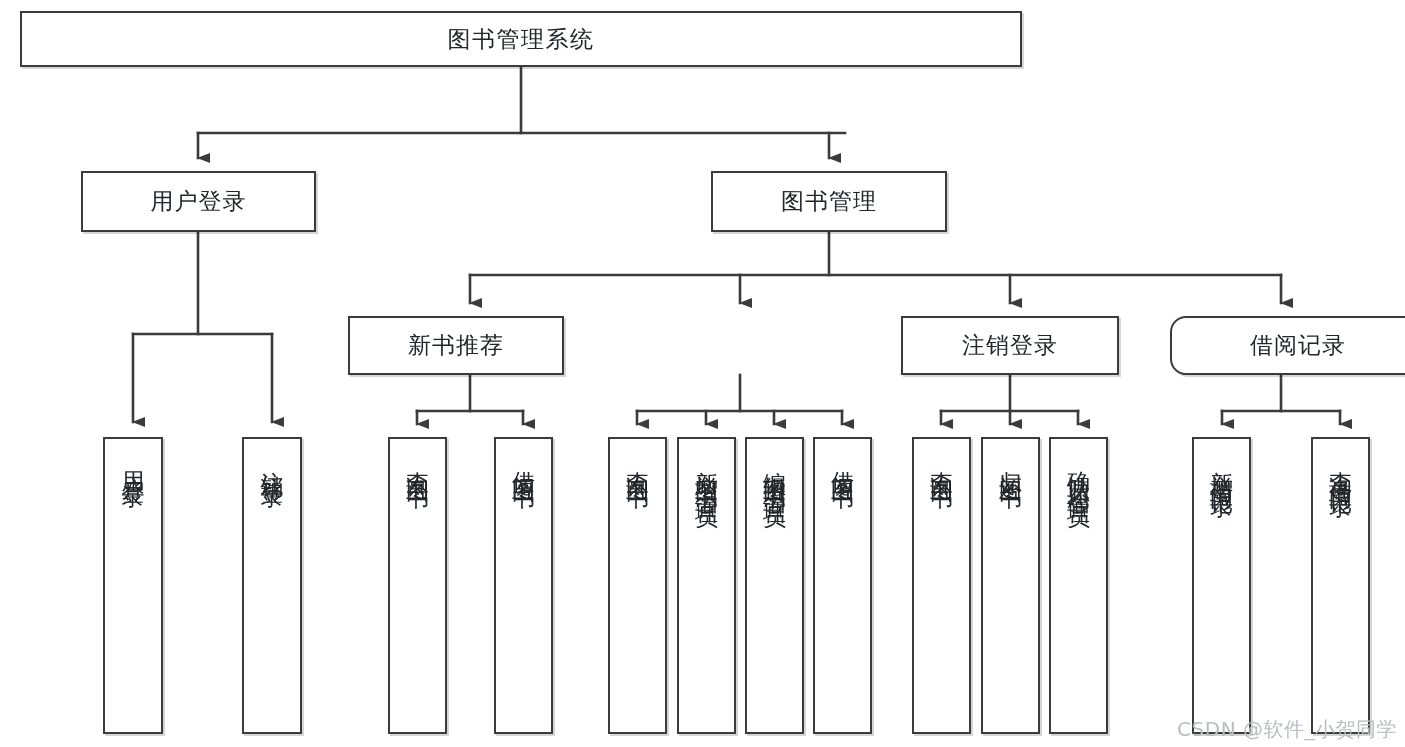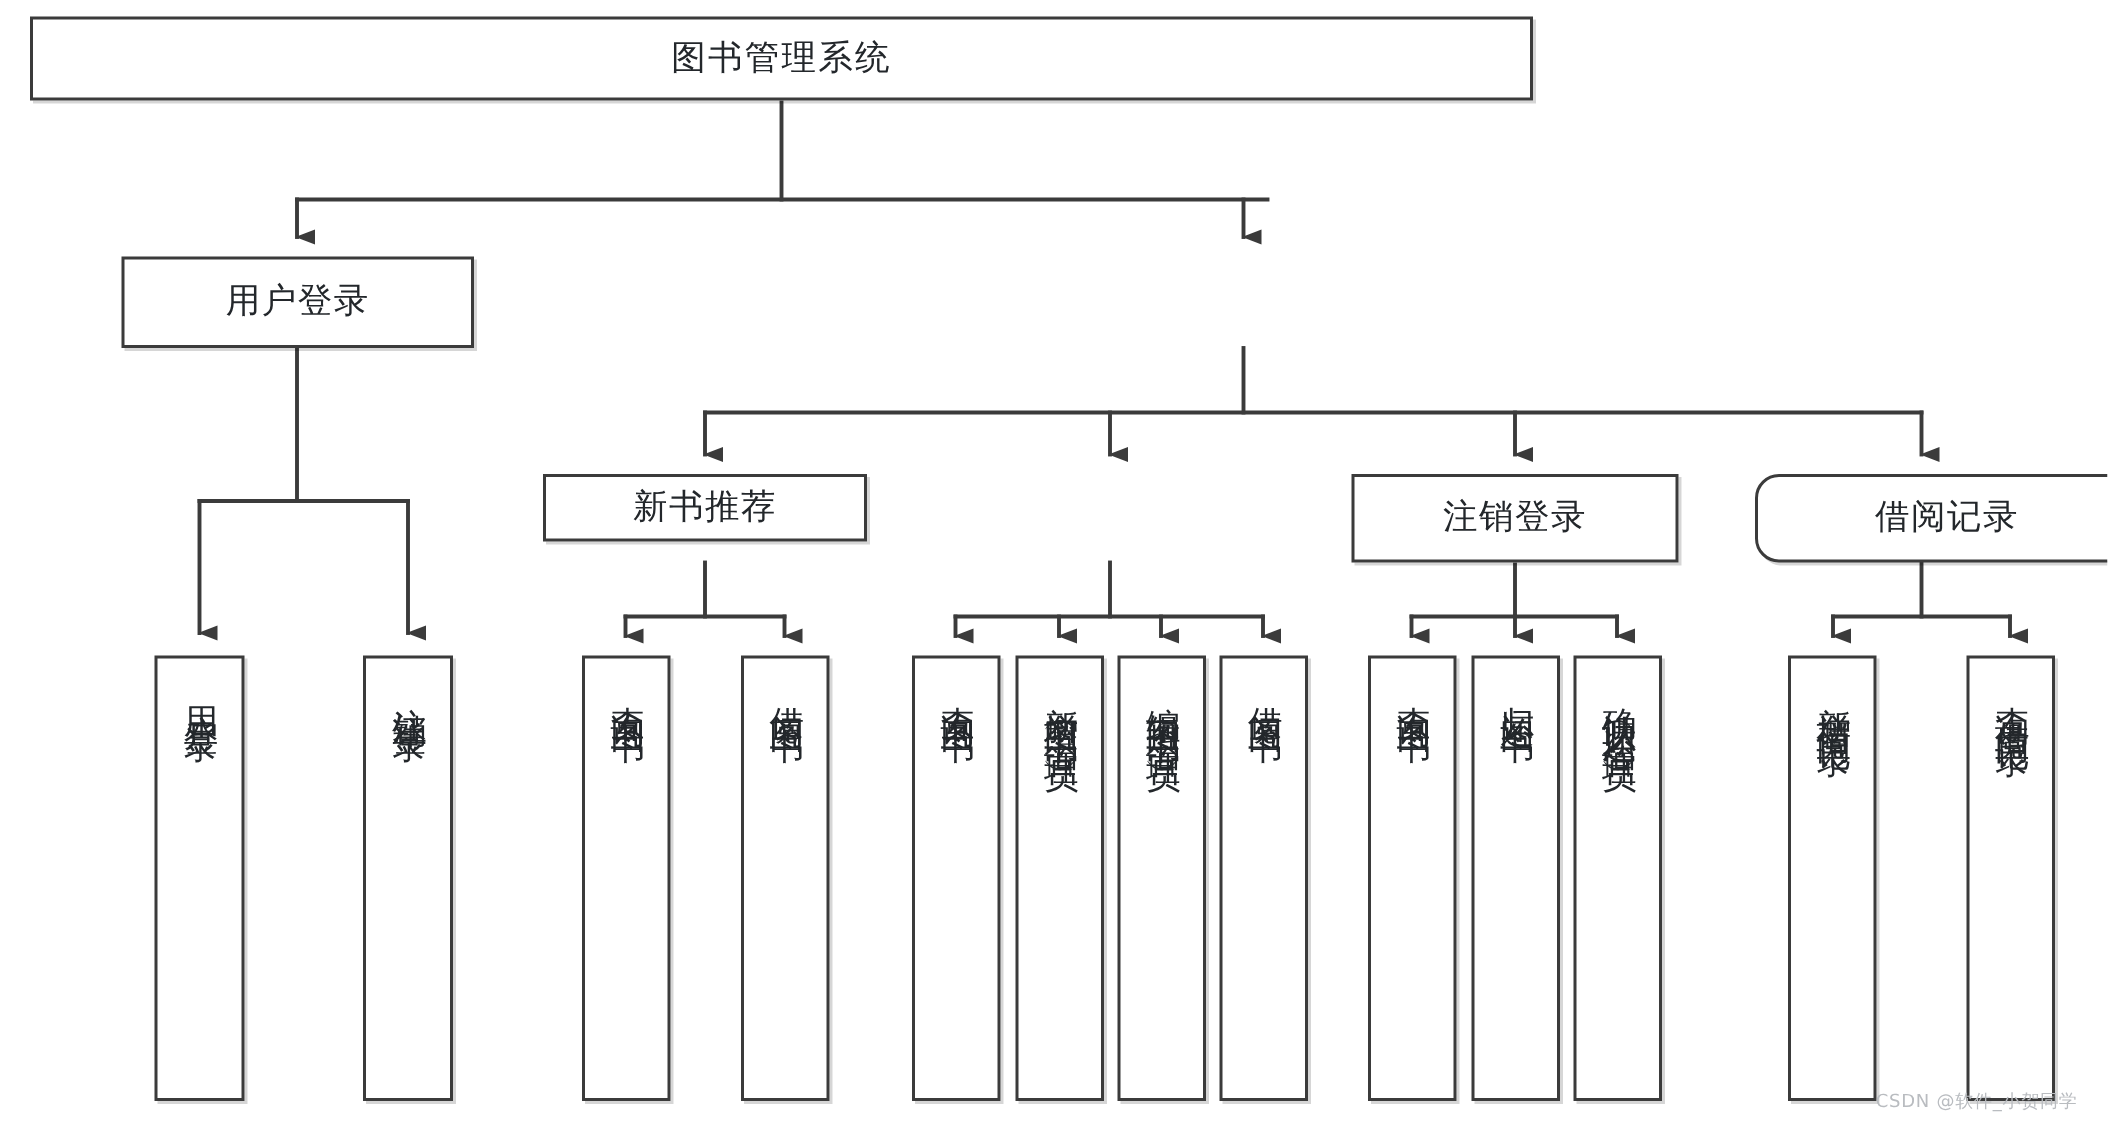--- a/index.html
+++ b/index.html
@@ -56,23 +56,23 @@
     writing-mode:vertical-rl;
     text-orientation:upright;
     font-size:23px;
     letter-spacing:5px;
     line-height:1.0;
     white-space:nowrap;
   }
   
   #watermark{
     position:absolute;
-    right:20px;
+    right:8px;
     bottom:4px;
-    font-size:12px;
+    font-size:20px;
     color:#b9bcc0;
     letter-spacing:0.5px;
     white-space:nowrap;
     user-select:none;
   }
 </style>
 </head>
 <body>
 
 <div id="canvas">
@@ -128,22 +128,25 @@
   </svg>
 
   <div class="node h root" style="left:20px; top:11px; width:1002px; height:56px;">
     <span class="lbl">图书管理系统</span>
   </div>
 
   <div class="node h" style="left:81px; top:171px; width:235px; height:61px;">
     <span class="lbl">用户登录</span>
   </div>
 
-
-  <div class="node h" style="left:362px; top:316px; width:216px; height:45px;">
+  <div class="node h" style="left:711px; top:171px; width:236px; height:61px;">
+    <span class="lbl">图书管理</span>
+  </div>
+
+  <div class="node h" style="left:348px; top:316px; width:216px; height:59px;">
     <span class="lbl">新书推荐</span>
   </div>
 
 
   <div class="node h" style="left:901px; top:316px; width:218px; height:59px;">
     <span class="lbl">注销登录</span>
   </div>
 
   <div class="node h" style="left:1170px; top:316px; width:256px; height:59px;border-radius:16px;">
     <span class="lbl">借阅记录</span>

